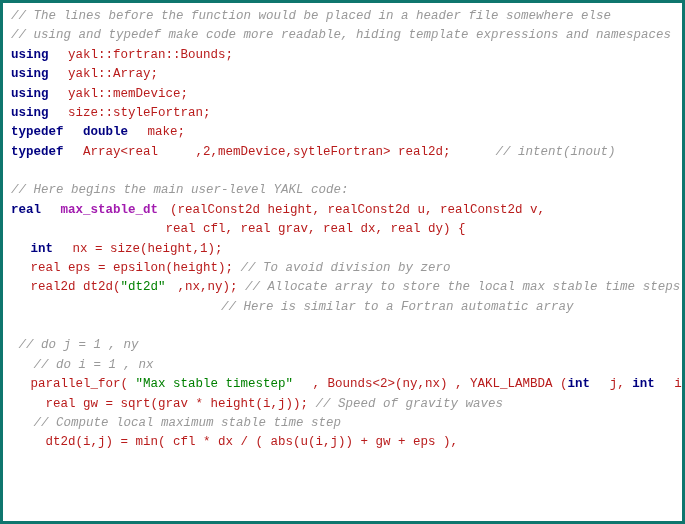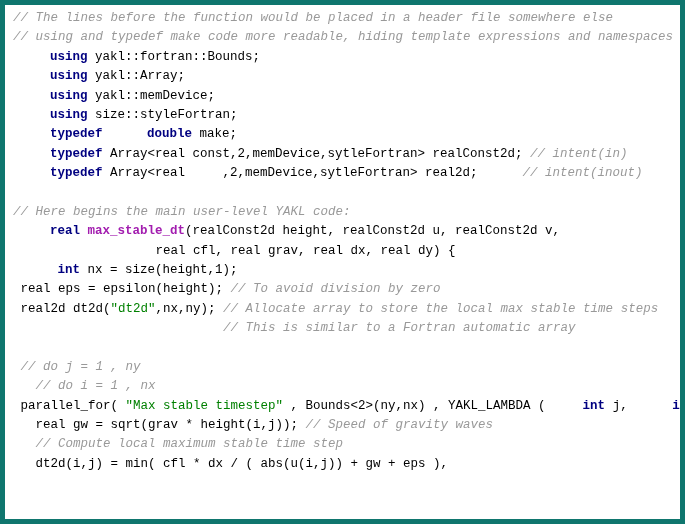--- a/index.html
+++ b/index.html
@@ -15,77 +15,76 @@
       font-family: 'Courier New', Courier, monospace;
       font-size: 12.5px;
       line-height: 1.55;
       overflow: hidden;
     }
 
     .code-container {
       width: 685px;
       height: 524px;
       background: #ffffff;
-      border: 5px solid #0f766e;
+      border: 3px solid #0f766e;
       overflow: hidden;
       padding: 4px 8px;
     }
 
     .code-line {
       white-space: pre;
       display: block;
     }
 
     .comment {
       color: #999999;
       font-style: italic;
     }
 
     .keyword {
       color: #000080;
       font-weight: bold;
-      margin-left: 37px;
     }
 
     .string {
       color: #008000;
     }
 
     .function-name {
       color: #a21caf;
       font-weight: bold;
     }
 
     .normal {
-      color: #000000;
+      color: #b91c1c;
+      padding-left: 12px;
     }
   </style>
 </head>
 <body>
 
 <div class="code-container">
   <div>
 
     <span class="code-line comment">// The lines before the function would be placed in a header file somewhere else</span>
     <span class="code-line comment">// using and typedef make code more readable, hiding template expressions and namespaces</span>
     <span class="code-line"><span class="keyword">using</span><span class="normal"> yakl::fortran::Bounds;</span></span>
     <span class="code-line"><span class="keyword">using</span><span class="normal"> yakl::Array;</span></span>
     <span class="code-line"><span class="keyword">using</span><span class="normal"> yakl::memDevice;</span></span>
     <span class="code-line"><span class="keyword">using</span><span class="normal"> size::styleFortran;</span></span>
     <span class="code-line"><span class="keyword">typedef</span><span class="normal"> </span><span class="keyword">double</span><span class="normal"> make;</span></span>
-    <span class="code-line"><span class="keyword">typedef</span><span class="normal"> Array&lt;real const,2,memDevice,sytleFortran&gt; realConst2d; </span><span class="comment">// intent(in)</span></span>
     <span class="code-line"><span class="keyword">typedef</span><span class="normal"> Array&lt;real     ,2,memDevice,sytleFortran&gt; real2d;      </span><span class="comment">// intent(inout)</span></span>
     <span class="code-line">&nbsp;</span>
     <span class="code-line comment">// Here begins the main user-level YAKL code:</span>
     <span class="code-line"><span class="keyword">real</span><span class="normal"> </span><span class="function-name">max_stable_dt</span><span class="normal">(realConst2d height, realConst2d u, realConst2d v,</span></span>
     <span class="code-line"><span class="normal">                   real cfl, real grav, real dx, real dy) {</span></span>
     <span class="code-line"><span class="normal"> </span><span class="keyword">int</span><span class="normal"> nx = size(height,1);</span></span>
     <span class="code-line"><span class="normal"> real eps = epsilon(height); </span><span class="comment">// To avoid division by zero</span></span>
     <span class="code-line"><span class="normal"> real2d dt2d(</span><span class="string">"dt2d"</span><span class="normal">,nx,ny); </span><span class="comment">// Allocate array to store the local max stable time steps</span></span>
-    <span class="code-line comment">                            // This is similar to a Fortran automatic array</span>
+    <span class="code-line comment">                            // Here is similar to a Fortran automatic array</span>
     <span class="code-line">&nbsp;</span>
     <span class="code-line comment"> // do j = 1 , ny</span>
     <span class="code-line comment">   // do i = 1 , nx</span>
     <span class="code-line"><span class="normal"> parallel_for( </span><span class="string">"Max stable timestep"</span><span class="normal"> , Bounds&lt;2&gt;(ny,nx) , YAKL_LAMBDA (</span><span class="keyword">int</span><span class="normal"> j, </span><span class="keyword">int</span><span class="normal"> i) {</span></span>
     <span class="code-line"><span class="normal">   real gw = sqrt(grav * height(i,j)); </span><span class="comment">// Speed of gravity waves</span></span>
     <span class="code-line comment">   // Compute local maximum stable time step</span>
     <span class="code-line"><span class="normal">   dt2d(i,j) = min( cfl * dx / ( abs(u(i,j)) + gw + eps ),</span></span>
 
   </div>
 </div>

